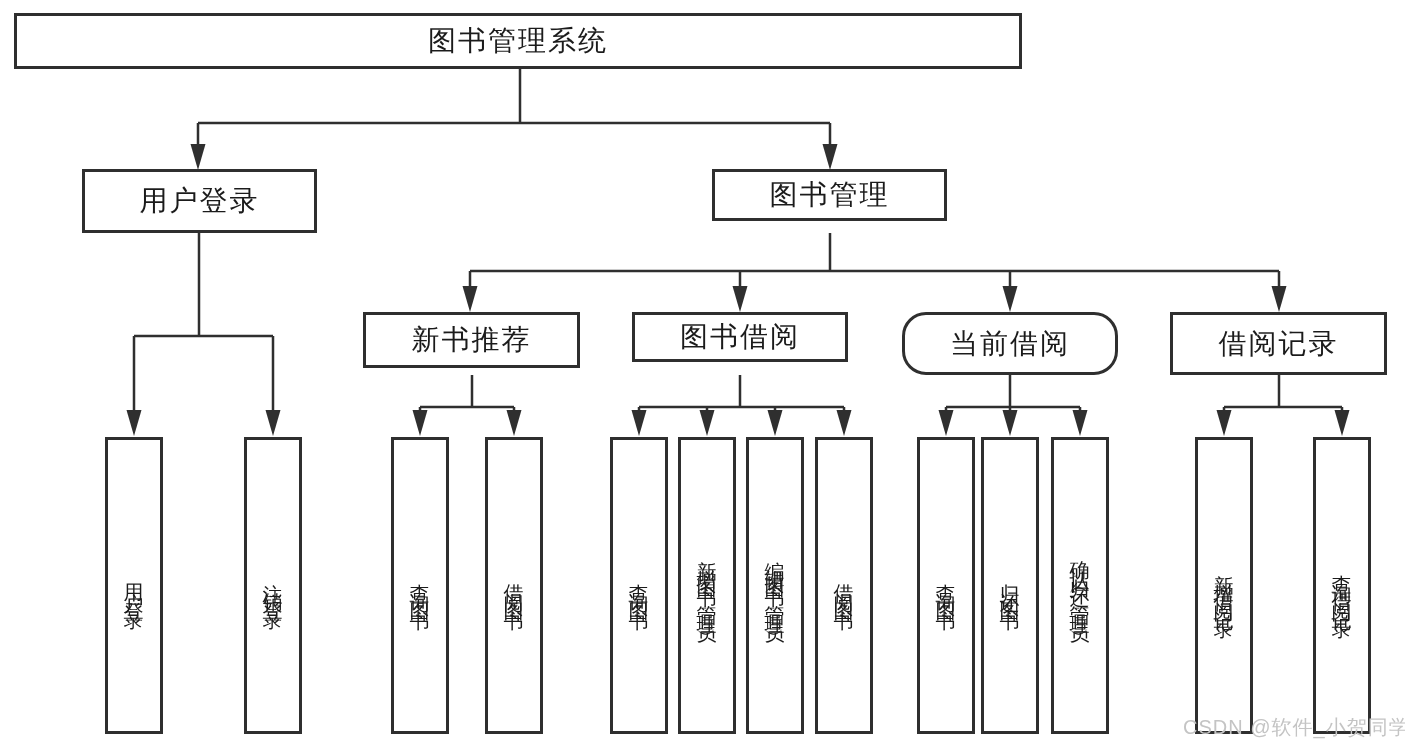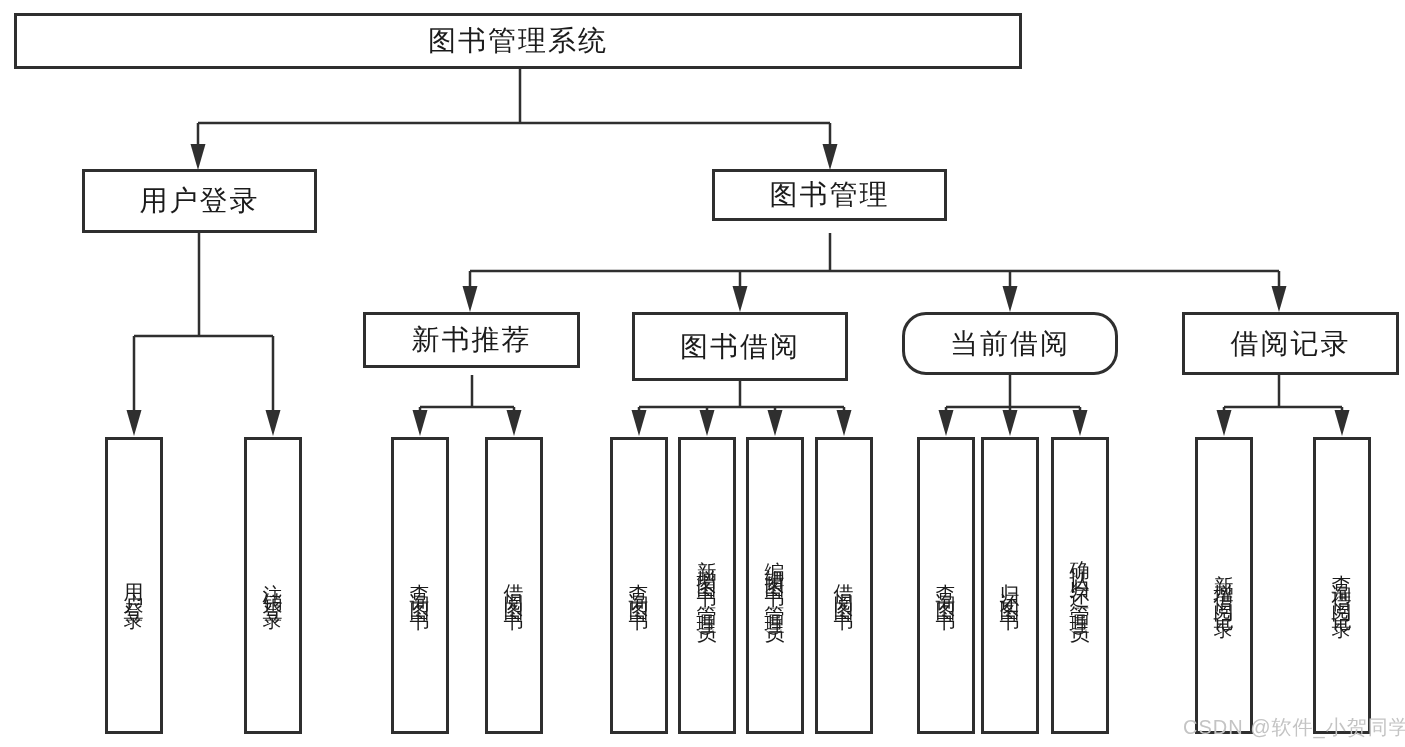--- a/index.html
+++ b/index.html
@@ -25,23 +25,23 @@
     writing-mode:vertical-rl;
     text-orientation:mixed;
     font-size:20px;
     letter-spacing:9px;
     line-height:1;
   }
   .root  {left:14px;  top:13px;  width:1008px;height:56px;}
   .l2a   {left:82px;  top:169px; width:235px; height:64px;}
   .l2b   {left:712px; top:169px; width:235px; height:52px;}
   .l3a   {left:363px; top:312px; width:217px; height:56px;}
-  .l3b   {left:632px; top:312px; width:216px; height:69px;}
+  .l3b   {left:632px; top:312px; width:216px; height:50px;}
   .l3c   {left:902px; top:312px; width:216px; height:63px;border-radius:24px;}
-  .l3d   {left:1170px;top:312px; width:217px; height:63px;margin-left:12px;}
+  .l3d   {left:1170px;top:312px; width:217px; height:63px;}
   .leaf  {top:437px;  width:58px; height:297px;}
   .g1a{left:105px;} .g1b{left:244px;}
   .g2a{left:391px;} .g2b{left:485px;}
   .g3a{left:610px;} .g3b{left:678px;} .g3c{left:746px;} .g3d{left:815px;}
   .g4a{left:917px;} .g4b{left:981px;} .g4c{left:1051px;}
   .g5a{left:1195px;} .g5b{left:1313px;}
   .watermark{
     position:absolute;
     left:1183px;top:714px;
     font-size:20px;

